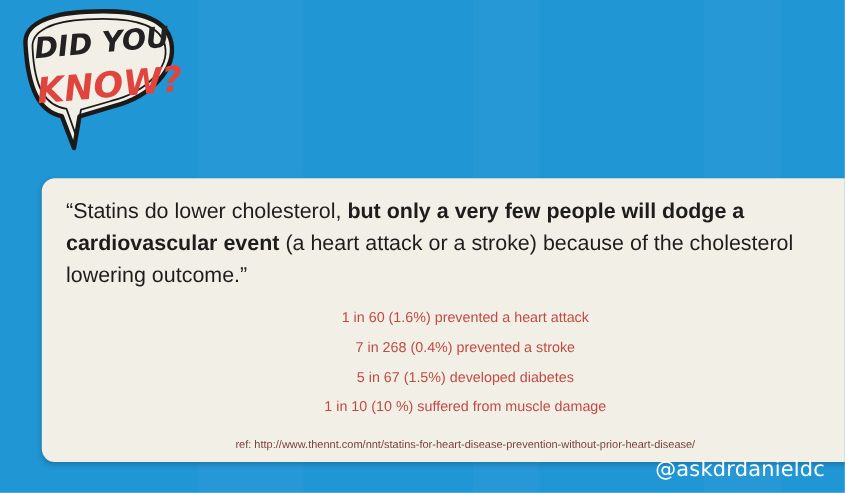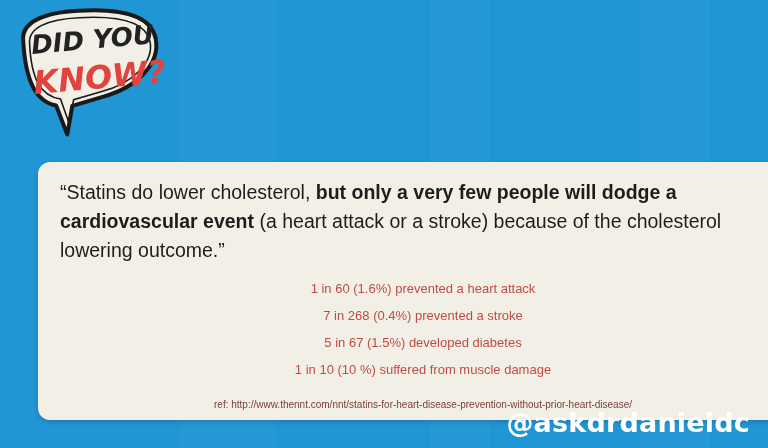--- a/index.html
+++ b/index.html
@@ -117,22 +117,22 @@
     font-size: 10px;
     color: #7a3f3a;
   }
 
   
   .handle {
     position: absolute;
     right: 18px;
     bottom: 10px;
     font-family: "DejaVu Sans", sans-serif;
-    font-weight: bold;
-    font-size: 27px;
+    font-weight: normal;
+    font-size: 19px;
     color: #ffffff;
     letter-spacing: 0.2px;
   }
 </style>
 </head>
 <body>
 
 <div class="bg-band b1"></div>
 <div class="bg-band b2"></div>
 <div class="bg-band b3"></div>

